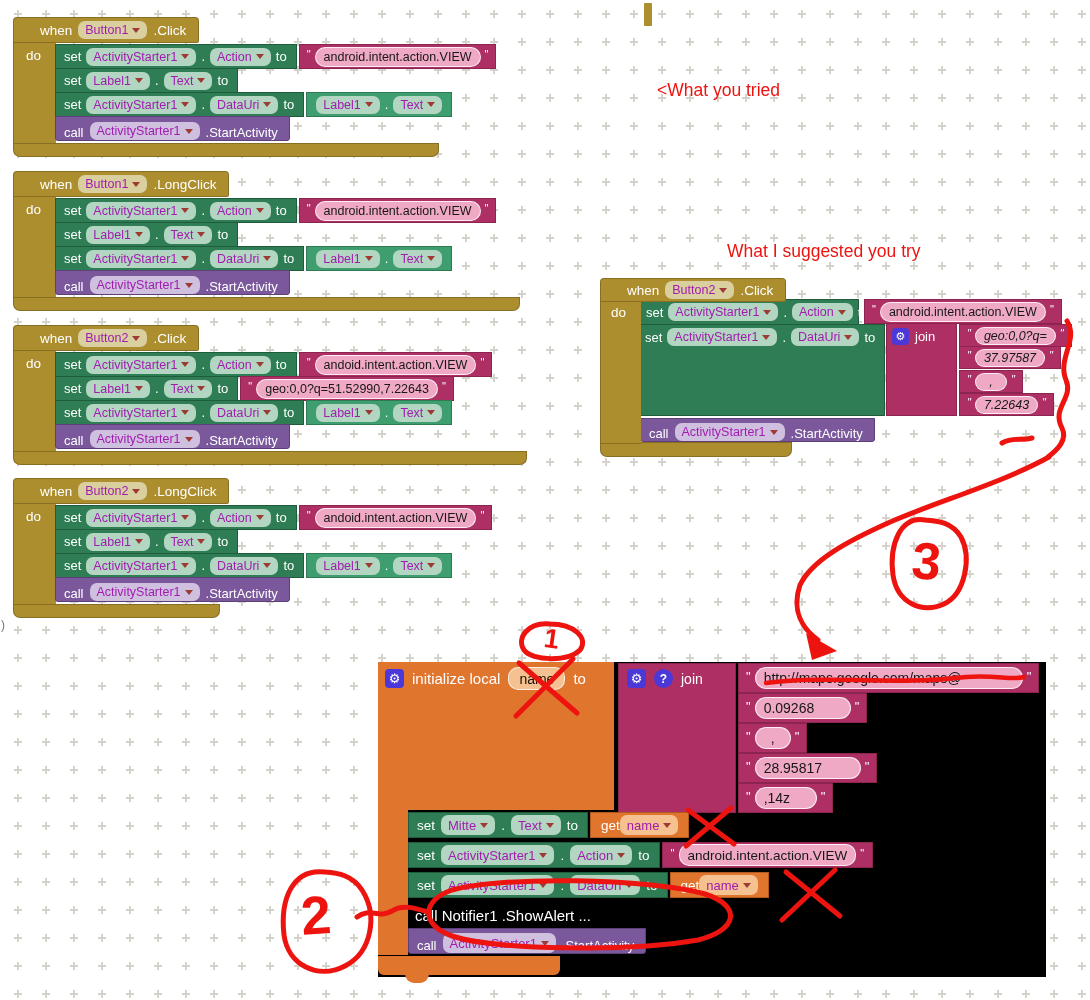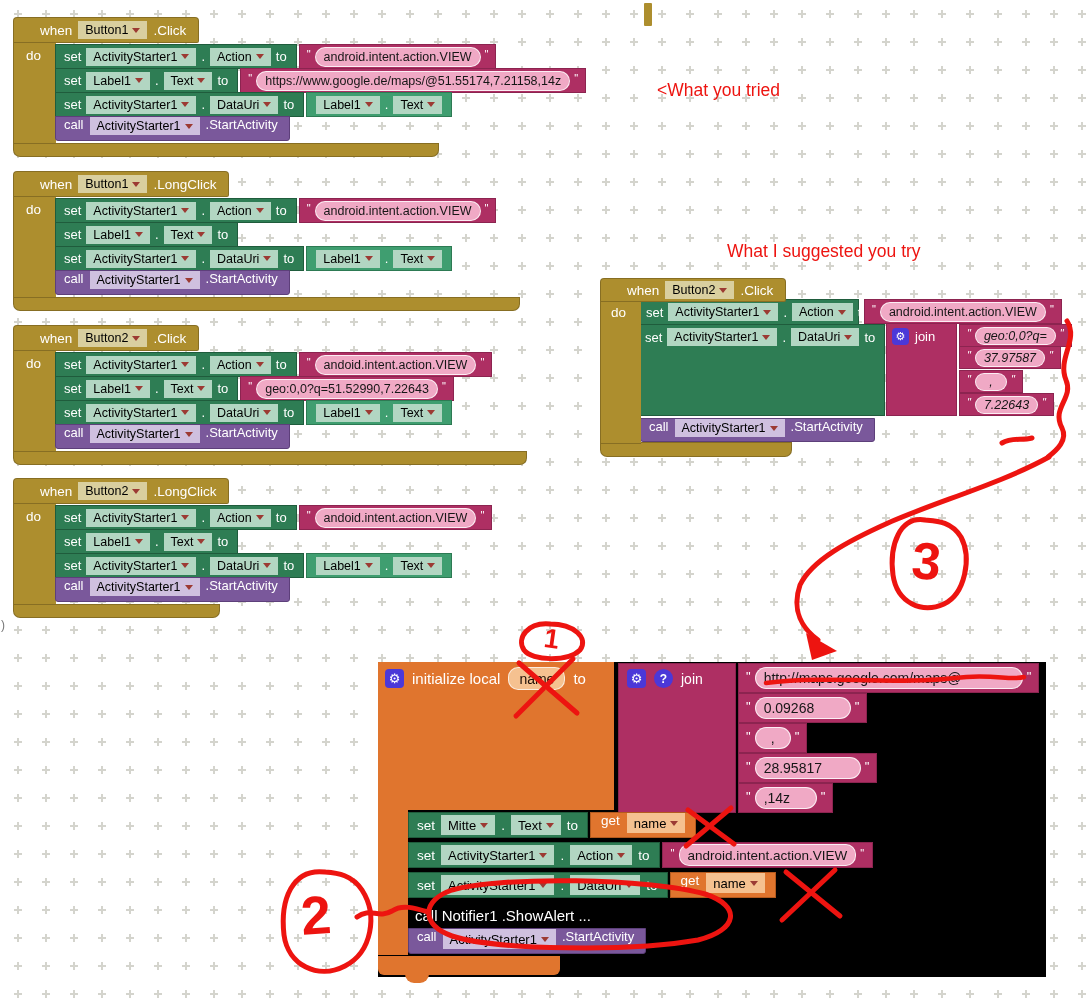--- a/index.html
+++ b/index.html
@@ -20,29 +20,29 @@
   .ev-foot{position:absolute;left:0;height:12px;background:#ad8e2e;border:1px solid rgba(0,0,0,.22);
     border-radius:0 0 7px 7px;z-index:1;}
   .do-lbl{position:absolute;left:13px;color:#fff;font-size:13.5px;z-index:3;}
   .rows{position:absolute;left:42px;z-index:2;}
   .row{display:flex;align-items:stretch;height:25px;margin-top:-1px;white-space:nowrap;}
   .row:first-child{margin-top:0;}
   .gpart{display:flex;align-items:center;gap:5px;background:#2e7d54;border:1px solid #1f5c3c;
     padding:0 9px 0 8px;color:#fff;font-size:13px;}
   .getb{display:flex;align-items:center;gap:5px;background:#3f9e70;border:1px solid #2d7a53;
     padding:0 9px;color:#fff;font-size:13px;margin-left:2px;}
-  .callb{display:flex;align-items:flex-start;gap:6px;background:#7a589b;border:1px solid #5d3f7a;
+  .callb{display:flex;align-items:flex-end;gap:6px;background:#7a589b;border:1px solid #5d3f7a;
     padding:0 11px 0 8px;color:#fff;font-size:13px;border-radius:0 0 3px 3px;}
   .strb{display:flex;align-items:center;gap:4px;background:#ae2f63;border:1px solid #8c2450;
     padding:0 7px;margin-left:2px;}
   .strb::before,.strb::after{content:'"';color:#fff;font-size:11px;line-height:1;transform:translateY(-2px);}
   .fld{display:flex;align-items:center;background:#f0a9c5;border:1px solid rgba(255,255,255,.8);
     border-radius:10px;height:18px;padding:0 8px;color:#161616;font-size:12.5px;white-space:nowrap;}
-  .dd{display:inline-flex;align-items:center;gap:4px;background:#b2d6c2;border-radius:0;height:18px;
-    padding:0 7px;color:#000000;font-size:12.5px;white-space:nowrap;}
+  .dd{display:inline-flex;align-items:center;gap:4px;background:#b2d6c2;border-radius:7px;height:18px;
+    padding:0 7px;color:#a21caf;font-size:12.5px;white-space:nowrap;}
   .dd::after{content:"";width:0;height:0;border-left:4px solid transparent;border-right:4px solid transparent;
     border-top:5px solid #9c3a33;}
   .dd-gold{background:#d9cf9f;}
   .dd-purple{background:#cfc0df;}
   .dd-orange{background:#f5c190;}
   .kw{color:#fff;}
 
   
   .sg-green-top{position:absolute;left:37px;top:21px;width:222px;height:26px;background:#2e7d54;
     border:1px solid #1f5c3c;display:flex;align-items:center;gap:5px;padding-left:8px;color:#fff;font-size:13px;box-sizing:border-box;}
@@ -73,21 +73,21 @@
   .loc-items .strb::before,.loc-items .strb::after{font-size:13px;}
   .loc-items .fld{height:20px;font-size:14px;border-radius:11px;}
   .in-lbl{position:absolute;left:8px;top:160px;color:#fff;font-size:15px;}
   .loc-side{position:absolute;left:0;top:148px;width:30px;height:145px;background:#e0752e;}
   .inrows{position:absolute;left:30px;top:150px;}
   .inrow{position:absolute;left:0;display:flex;align-items:stretch;height:26px;white-space:nowrap;}
   .inrow .gpart{font-size:13.5px;gap:6px;}
   .inrow .dd{height:20px;font-size:13px;}
   .inrow .fld{height:20px;font-size:13.5px;}
   .inrow .strb{padding:0 8px;}
-  .getor{display:flex;gap:7px;background:#e0752e;border:1px solid #b35a1e;
+  .getor{display:flex;align-items:center;background:#e0752e;border:1px solid #b35a1e;
     padding:0 10px;color:#fff;font-size:13.5px;margin-left:2px;}
   .collapsed{color:#fff;font-size:15px;display:flex;align-items:center;padding-left:7px;}
   .loc-foot{position:absolute;left:0;top:294px;width:182px;height:19px;background:#e0752e;border-radius:0 0 6px 6px;}
   .loc-plug{position:absolute;left:27px;top:305px;width:24px;height:16px;background:#e0752e;border-radius:0 0 9px 9px;}
 
   .icon-gear{width:19px;height:19px;border-radius:4px;background:#4b38d8;color:#fff;display:flex;
     align-items:center;justify-content:center;font-size:13px;flex:none;}
   .icon-q{width:19px;height:19px;border-radius:50%;background:#4b38d8;color:#fff;display:flex;
     align-items:center;justify-content:center;font-size:12px;font-weight:bold;flex:none;}
   .sm .icon-gear{width:17px;height:17px;font-size:11px;}
@@ -139,23 +139,20 @@
           <span class="kw">set</span>
           <span class="dd">
               <span>Label1</span>
             </span>
           <span class="kw">.</span>
           <span class="dd">
               <span>Text</span>
             </span>
           <span class="kw">to</span>
         </div>
-        <div class="strb">
-            <span class="fld">https://www.google.de/maps/@51.55174,7.21158,14z</span>
-          </div>
       </div>
       <div class="row">
         <div class="gpart">
           <span class="kw">set</span>
           <span class="dd">
               <span>ActivityStarter1</span>
             </span>
           <span class="kw">.</span>
           <span class="dd">
               <span>DataUri</span>

